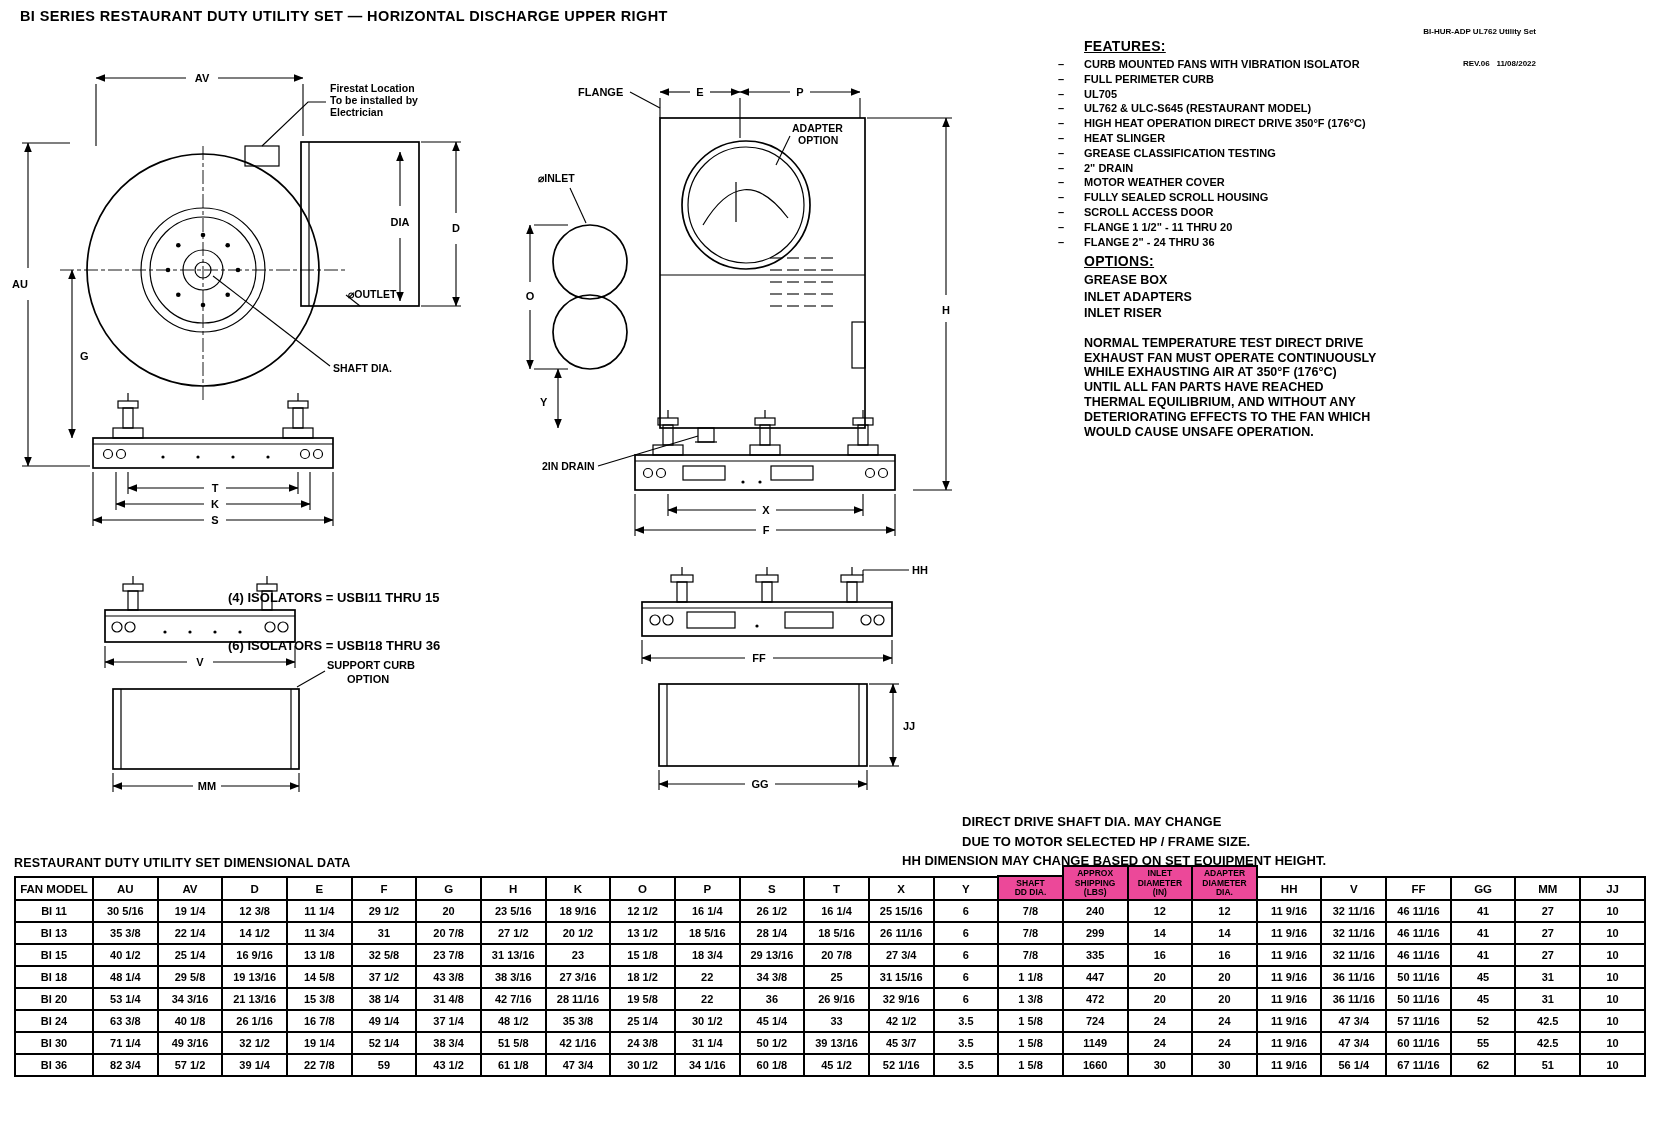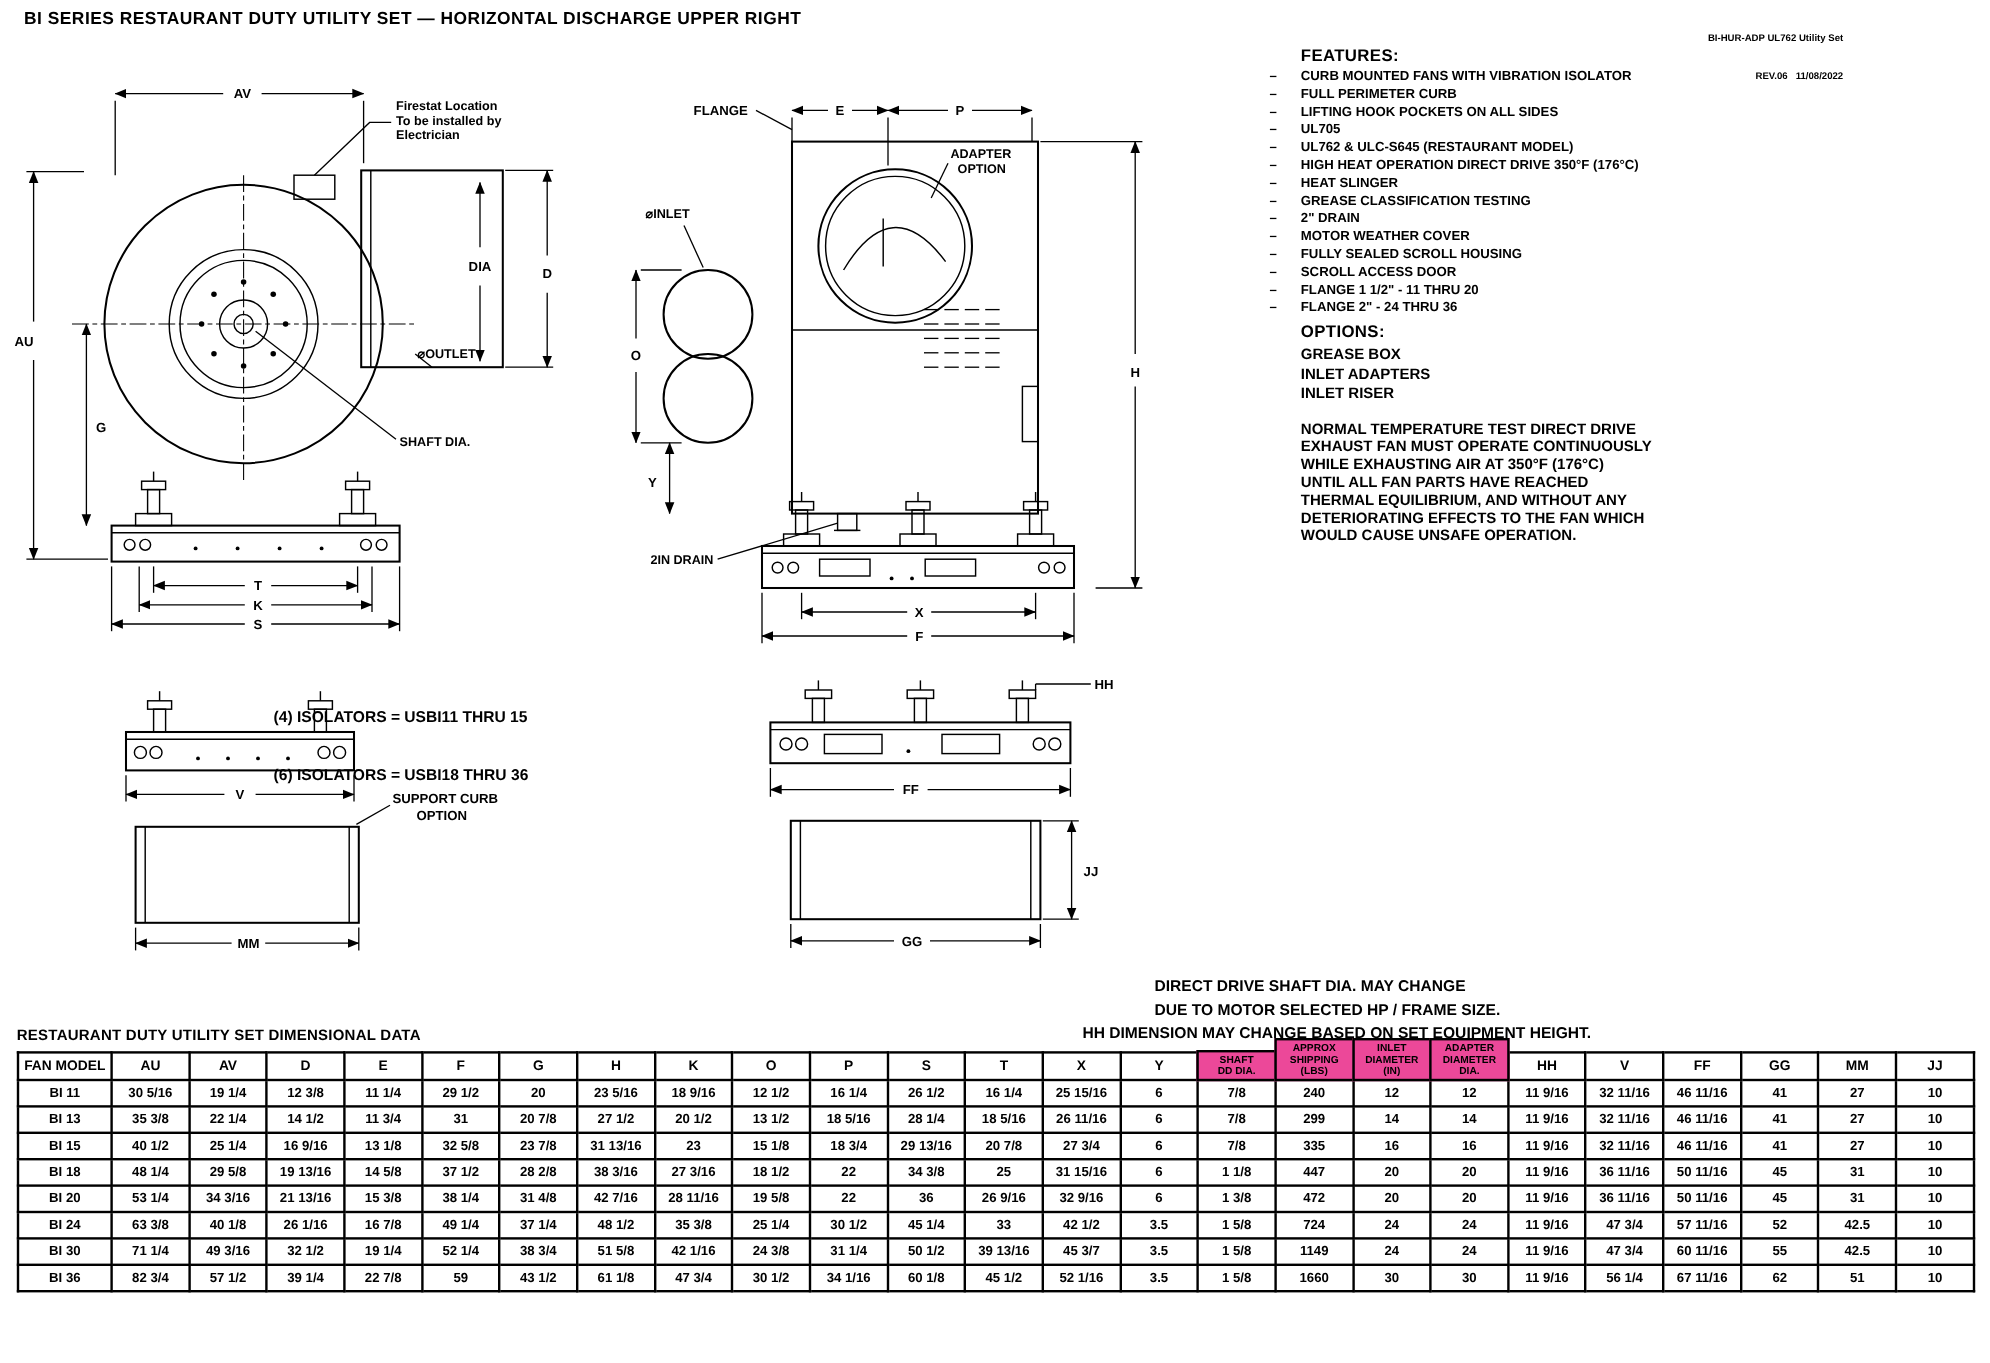--- a/index.html
+++ b/index.html
@@ -3,21 +3,21 @@
 <meta charset="utf-8">
 <style>
   html,body{margin:0;padding:0}
   body{width:1658px;height:1136px;background:#fff;position:relative;overflow:hidden;
        font-family:"Liberation Sans",sans-serif;color:#000;font-weight:bold}
   .abs{position:absolute}
   .title{left:20px;top:8px;font-size:14.5px;letter-spacing:.4px;white-space:nowrap}
   .doc-info{right:122px;top:5px;text-align:right;font-size:8px;line-height:1.35;white-space:pre}
   
   .right-col{left:1058px;top:38px;width:575px}
-  .sec-head{font-size:14px;letter-spacing:.3px;margin:0 0 3px 26px}
+  .sec-head{font-size:14px;text-decoration:underline;letter-spacing:.3px;margin:0 0 3px 26px}
   ul.dash{list-style:none;margin:0;padding:0;font-size:11px;line-height:14.8px}
   ul.dash li{position:relative;padding-left:26px;white-space:nowrap}
   ul.dash li::before{content:"\2013";position:absolute;left:0}
   ul.plain{list-style:none;margin:0 0 0 26px;padding:0;font-size:12.5px;line-height:16.5px}
   .note-block{margin:14px 0 0 26px;font-size:12.5px;line-height:14.8px}
   .note-head{font-size:12.5px;margin-bottom:0}
   .iso-notes{left:228px;top:558px;font-size:13px;line-height:16px;white-space:pre}
   .shaft-note{left:902px;top:812px;font-size:13px;line-height:19.5px;white-space:nowrap}
   .shaft-note>div:nth-child(-n+2){margin-left:60px}
   .tbl-caption{left:14px;top:856px;font-size:12.5px;letter-spacing:.2px}
@@ -426,21 +426,20 @@
       <line class="dln" x1="240" y1="212" x2="240" y2="232"></line>
     <text x="133" y="230">GG</text>
   </g>
 </svg>
 
 <div class="abs right-col">
   <div class="sec-head">FEATURES:</div>
   <ul class="dash">
       <li>CURB MOUNTED FANS WITH VIBRATION ISOLATOR</li>
       <li>FULL PERIMETER CURB</li>
-      <li>LIFTING HOOK POCKETS ON ALL SIDES</li>
       <li>UL705</li>
       <li>UL762 &amp; ULC-S645 (RESTAURANT MODEL)</li>
       <li>HIGH HEAT OPERATION DIRECT DRIVE 350°F (176°C)</li>
       <li>HEAT SLINGER</li>
       <li>GREASE CLASSIFICATION TESTING</li>
       <li>2" DRAIN</li>
       <li>MOTOR WEATHER COVER</li>
       <li>FULLY SEALED SCROLL HOUSING</li>
       <li>SCROLL ACCESS DOOR</li>
       <li>FLANGE 1 1/2" - 11 THRU 20</li>
@@ -627,21 +626,21 @@
           <td>27</td>
           <td>10</td>
         </tr>
         <tr>
           <td>BI 18</td>
           <td>48 1/4</td>
           <td>29 5/8</td>
           <td>19 13/16</td>
           <td>14 5/8</td>
           <td>37 1/2</td>
-          <td>28 2/8</td>
+          <td>43 3/8</td>
           <td>38 3/16</td>
           <td>27 3/16</td>
           <td>18 1/2</td>
           <td>22</td>
           <td>34 3/8</td>
           <td>25</td>
           <td>31 15/16</td>
           <td>6</td>
           <td>1 1/8</td>
           <td>447</td>

